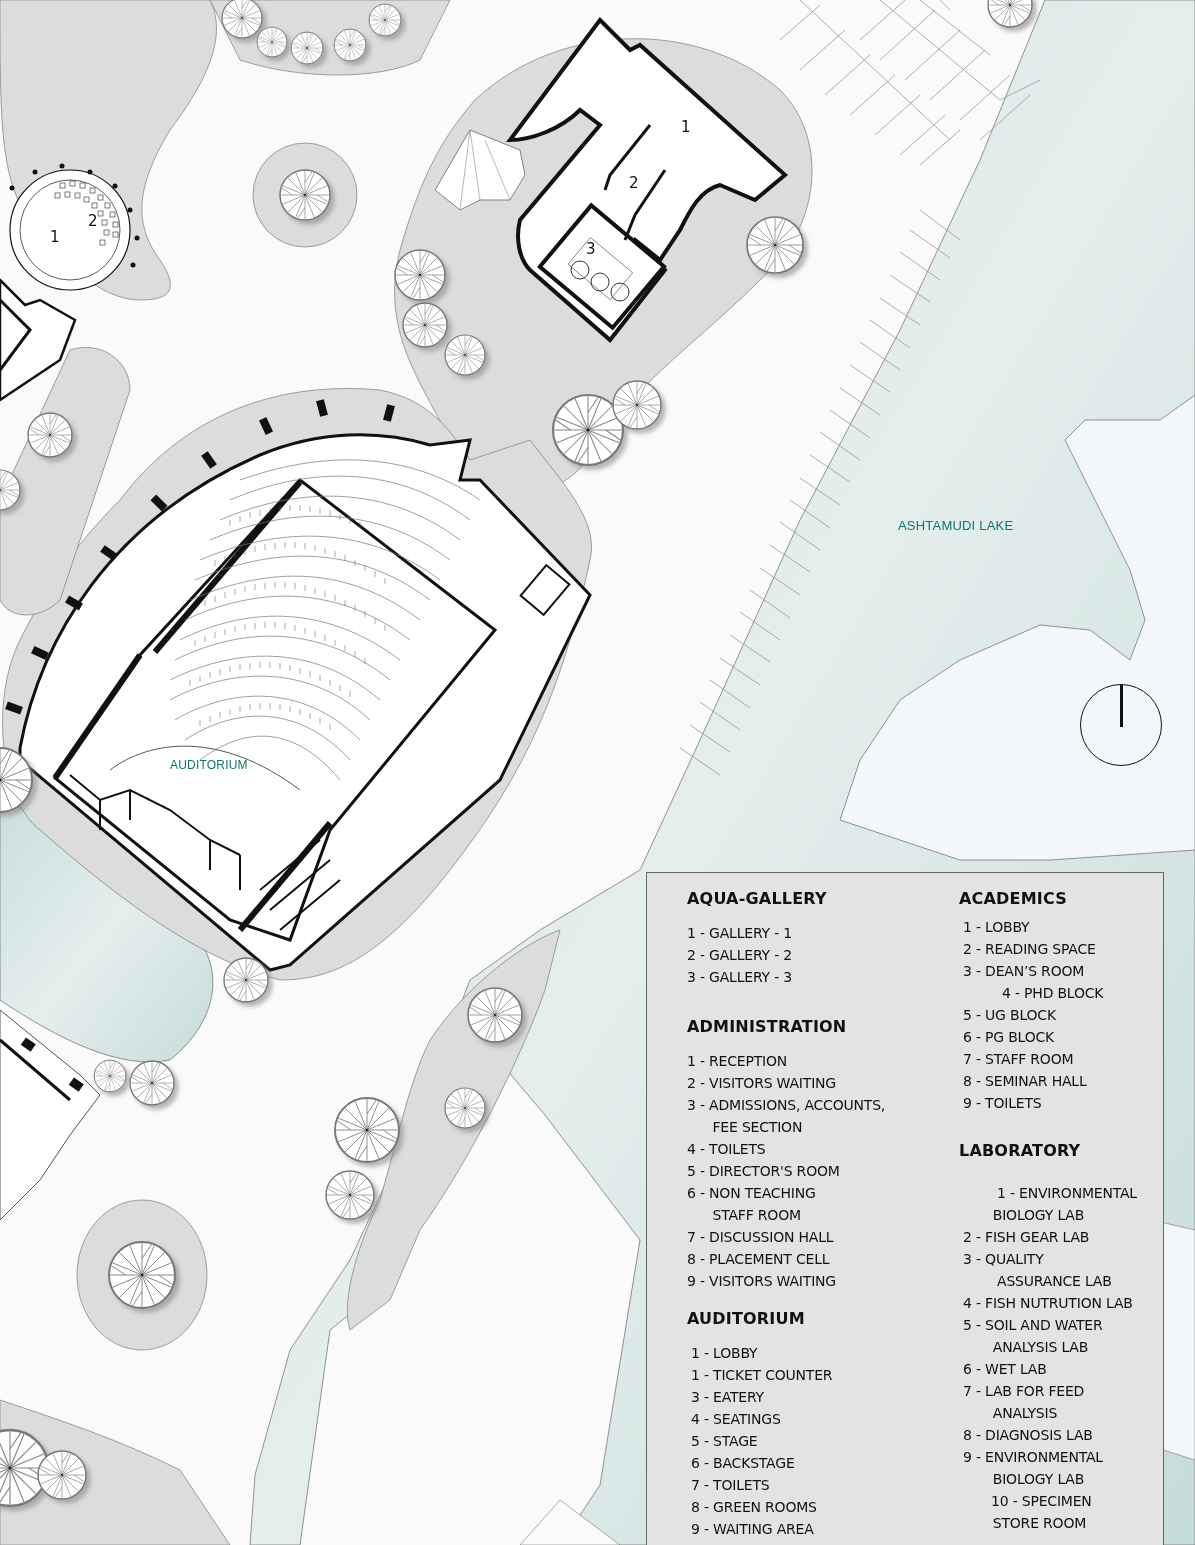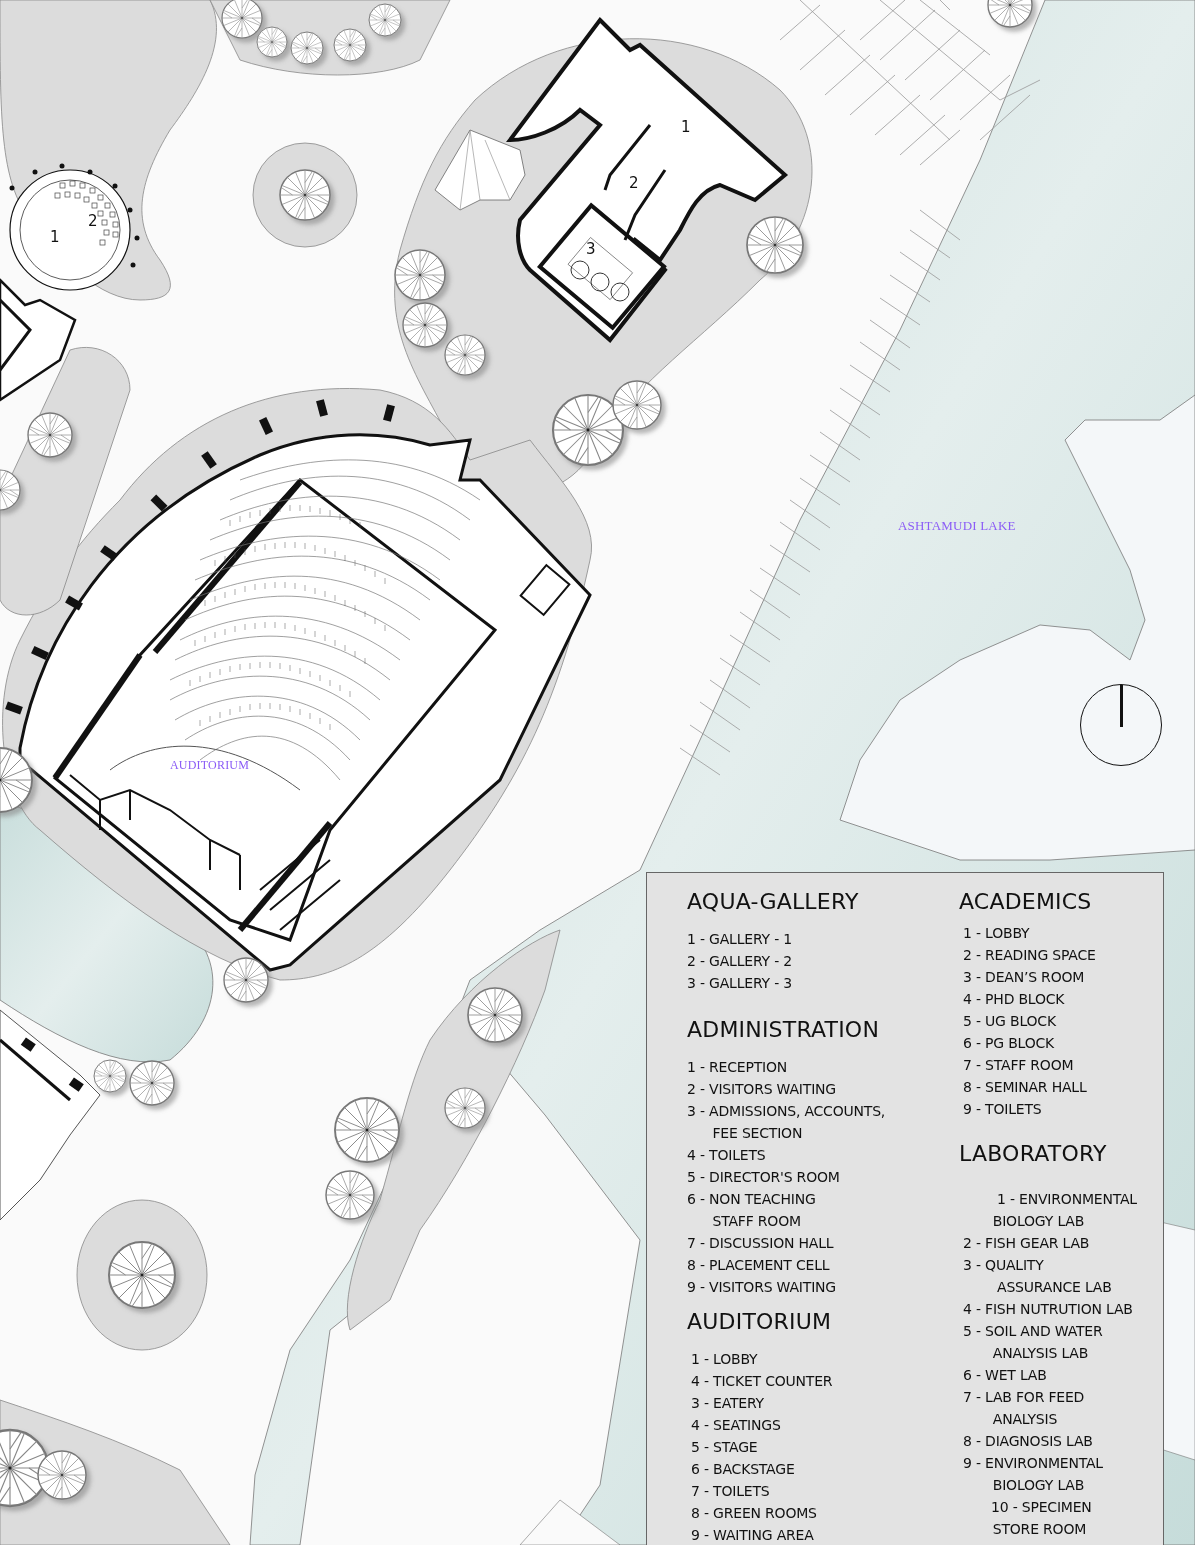--- a/index.html
+++ b/index.html
@@ -3,22 +3,22 @@
 <meta charset="utf-8">
 <style>
   html, body { margin: 0; padding: 0; }
   body {
     width: 1195px; height: 1545px; overflow: hidden; position: relative;
     background: #fafafa;
     font-family: "Liberation Sans", "DejaVu Sans", sans-serif;
   }
   #site-plan { position: absolute; left: 0; top: 0; width: 1195px; height: 1545px; }
   .map-label {
-    position: absolute; color: #8b5cf6; font-size: 13px; letter-spacing: 0.2px;
-    font-family: Liberation Serif, serif;
+    position: absolute; color: #0f766e; font-size: 13px; letter-spacing: 0.2px;
+    font-family: Liberation Sans, sans-serif;
   }
   .room-num { position: absolute; font-size: 15px; color: #111; font-family: "DejaVu Sans", sans-serif; }
   .north-arrow {
     position: absolute; left: 1080px; top: 684px; width: 82px; height: 82px;
     border: 1.5px solid #111; border-radius: 50%; box-sizing: border-box;
   }
   .north-arrow .needle {
     position: absolute; left: 39px; top: 0; width: 3px; height: 42px; background: #111;
   }
   .scale-block {
@@ -29,21 +29,21 @@
   .scale-block .units { font-size: 24px; line-height: 30px; letter-spacing: -0.3px; }
   .legend {
     position: absolute; left: 646px; top: 872px; width: 518px; height: 690px;
     background: #e3e3e3; border: 1.5px solid #666; box-sizing: border-box;
     color: #111; font-family: "DejaVu Sans", sans-serif;
   }
   .legend-col { position: absolute; top: 0; }
   .legend-col.left { left: 40px; width: 260px; }
   .legend-col.right { left: 312px; width: 200px; }
   .legend-section { position: absolute; left: 0; }
-  .legend-heading { font-size: 22px; letter-spacing: 0.2px; margin: 0 0 14px 0; font-weight: normal; }
+  .legend-heading { font-size: 16px; letter-spacing: 0.2px; margin: 0 0 14px 0; font-weight: bold; }
   .legend-item { font-size: 14px; line-height: 22px; white-space: pre; letter-spacing: -0.2px; }
 </style>
 </head>
 <body>
 
 <svg id="site-plan" viewBox="0 0 1195 1545" xmlns="http://www.w3.org/2000/svg">
   <defs>
     <linearGradient id="lakeGrad" x1="0" y1="0" x2="1" y2="1">
       <stop offset="0" stop-color="#c9dedc"></stop>
       <stop offset="0.5" stop-color="#e4eeed"></stop>
@@ -330,38 +330,38 @@
       <div class="legend-item">5 - DIRECTOR'S ROOM</div>
       <div class="legend-item">6 - NON TEACHING</div>
       <div class="legend-item">      STAFF ROOM</div>
       <div class="legend-item">7 - DISCUSSION HALL</div>
       <div class="legend-item">8 - PLACEMENT CELL</div>
       <div class="legend-item">9 - VISITORS WAITING</div>
     </div>
     <div class="legend-section" style="top:436px;">
       <h3 class="legend-heading">AUDITORIUM</h3>
       <div class="legend-item" style="padding-left:4px;">1 - LOBBY</div>
-      <div class="legend-item" style="padding-left:4px;">4 - TICKET COUNTER</div>
+      <div class="legend-item" style="padding-left:4px;">1 - TICKET COUNTER</div>
       <div class="legend-item" style="padding-left:4px;">3 - EATERY</div>
       <div class="legend-item" style="padding-left:4px;">4 - SEATINGS</div>
       <div class="legend-item" style="padding-left:4px;">5 - STAGE</div>
       <div class="legend-item" style="padding-left:4px;">6 - BACKSTAGE</div>
       <div class="legend-item" style="padding-left:4px;">7 - TOILETS</div>
       <div class="legend-item" style="padding-left:4px;">8 - GREEN ROOMS</div>
       <div class="legend-item" style="padding-left:4px;">9 - WAITING AREA</div>
     </div>
   </div>
 
   <div class="legend-col right">
     <div class="legend-section" style="top:16px;">
       <h3 class="legend-heading" style="margin-bottom:8px;">ACADEMICS</h3>
       <div class="legend-item" style="padding-left:4px;">1 - LOBBY</div>
       <div class="legend-item" style="padding-left:4px;">2 - READING SPACE</div>
       <div class="legend-item" style="padding-left:4px;">3 - DEAN’S ROOM</div>
-      <div class="legend-item" style="padding-left:4px;">4 - PHD BLOCK</div>
+      <div class="legend-item" style="padding-left:4px;margin-left:39px;">4 - PHD BLOCK</div>
       <div class="legend-item" style="padding-left:4px;">5 - UG BLOCK</div>
       <div class="legend-item" style="padding-left:4px;">6 - PG BLOCK</div>
       <div class="legend-item" style="padding-left:4px;">7 - STAFF ROOM</div>
       <div class="legend-item" style="padding-left:4px;">8 - SEMINAR HALL</div>
       <div class="legend-item" style="padding-left:4px;">9 - TOILETS</div>
     </div>
     <div class="legend-section" style="top:268px;">
       <h3 class="legend-heading" style="margin-bottom:22px;">LABORATORY</h3>
       <div class="legend-item" style="padding-left:4px;margin-left:34px;">1 - ENVIRONMENTAL</div>
       <div class="legend-item" style="padding-left:4px;">       BIOLOGY LAB</div>

